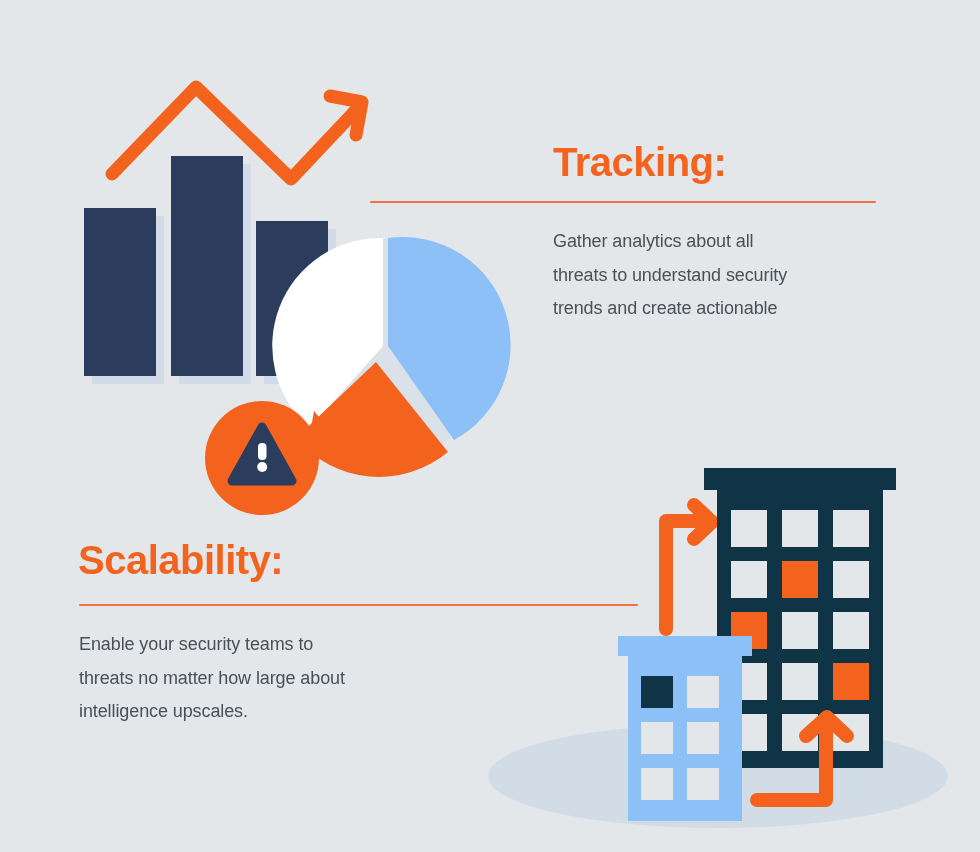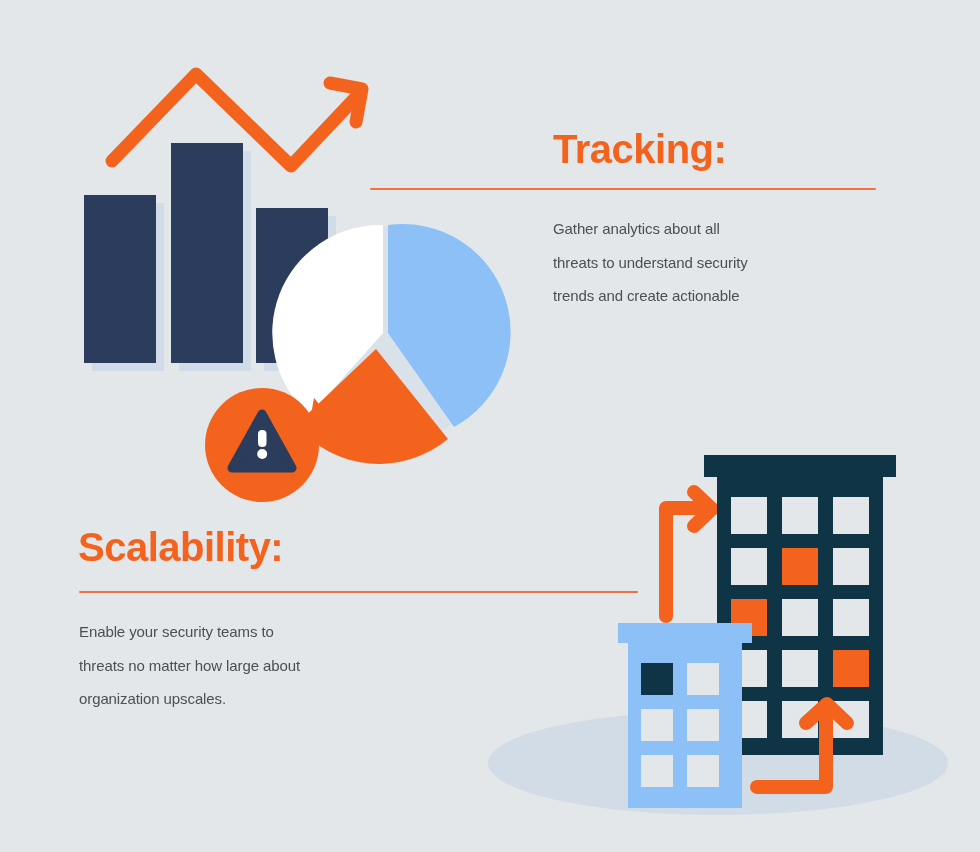--- a/index.html
+++ b/index.html
@@ -3,41 +3,41 @@
 <meta charset="utf-8">
 <style>
   html,body{margin:0;padding:0;}
   body{
     width:980px;height:852px;
     background:#e3e7ea;
     font-family:"Liberation Sans", sans-serif;
     overflow:hidden;
     position:relative;
   }
-  .stage{position:absolute;left:0;top:3px;width:980px;height:600px;}
+  .stage{position:absolute;left:0;top:16px;width:980px;height:600px;}
   .abs{position:absolute;}
 
   
   .heading{
     font-weight:bold;
     color:#f4631e;
     letter-spacing:-0.5px;
     white-space:nowrap;
     line-height:1;
   }
   #tracking-heading{left:553px;top:126px;font-size:40px;}
   #scalability-heading{left:78px;top:524px;font-size:40px;}
 
   .divider{height:2px;background:#ef7245;border-radius:1px;}
   #tracking-divider{left:370px;top:185px;width:506px;}
   #scalability-divider{left:79px;top:588px;width:559px;}
 
   .body-text{
     color:#4a5055;
-    font-size:15px;
+    font-size:18px;
     line-height:33.5px;
     letter-spacing:-0.1px;
   }
   #tracking-body{left:553px;top:209px;width:330px;}
   #scalability-body{left:79px;top:612px;width:370px;}
   .body-text p{margin:0;white-space:nowrap;}
 
   
   .bar{background:#2b3c5c;}
   .bar-shadow{background:#ccd8e8;opacity:.75;border-radius:1px;}
@@ -100,21 +100,21 @@
     <p>Gather analytics about all</p>
     <p>threats to understand security</p>
     <p>trends and create actionable</p>
   </div>
 
   <div class="abs heading" id="scalability-heading">Scalability:</div>
   <div class="abs divider" id="scalability-divider"></div>
   <div class="abs body-text" id="scalability-body">
     <p>Enable your security teams to</p>
     <p>threats no matter how large about</p>
-    <p>organization upscales.</p>
+    <p>intelligence upscales.</p>
   </div>
 
   <div class="abs" style="left:470px;top:430px;width:510px;height:422px;">
 
     <div class="ground" style="left:18px;top:278px;width:460px;height:104px;"></div>
 
     <svg class="abs" style="left:180px;top:55px;" width="120" height="160">
       <polyline points="16,128 16,20 58,20" fill="none" stroke="#f4631e" stroke-width="14" stroke-linecap="round" stroke-linejoin="round"></polyline>
       <polyline points="44,4 62,21 44,38" fill="none" stroke="#f4631e" stroke-width="14" stroke-linecap="round" stroke-linejoin="round"></polyline>
     </svg>

